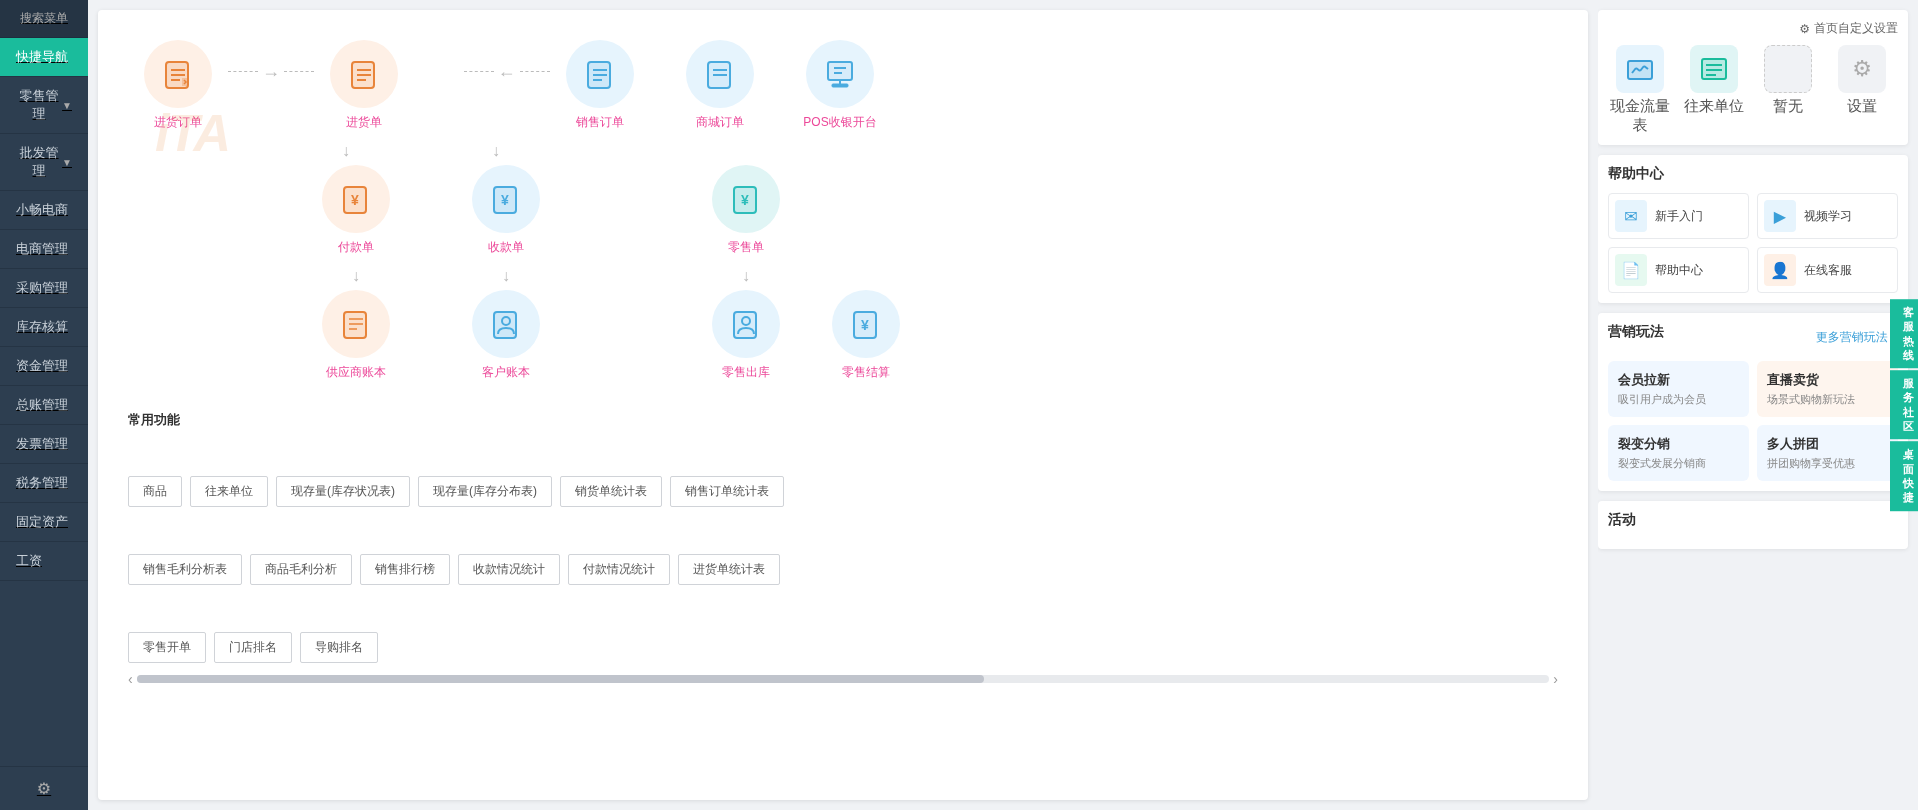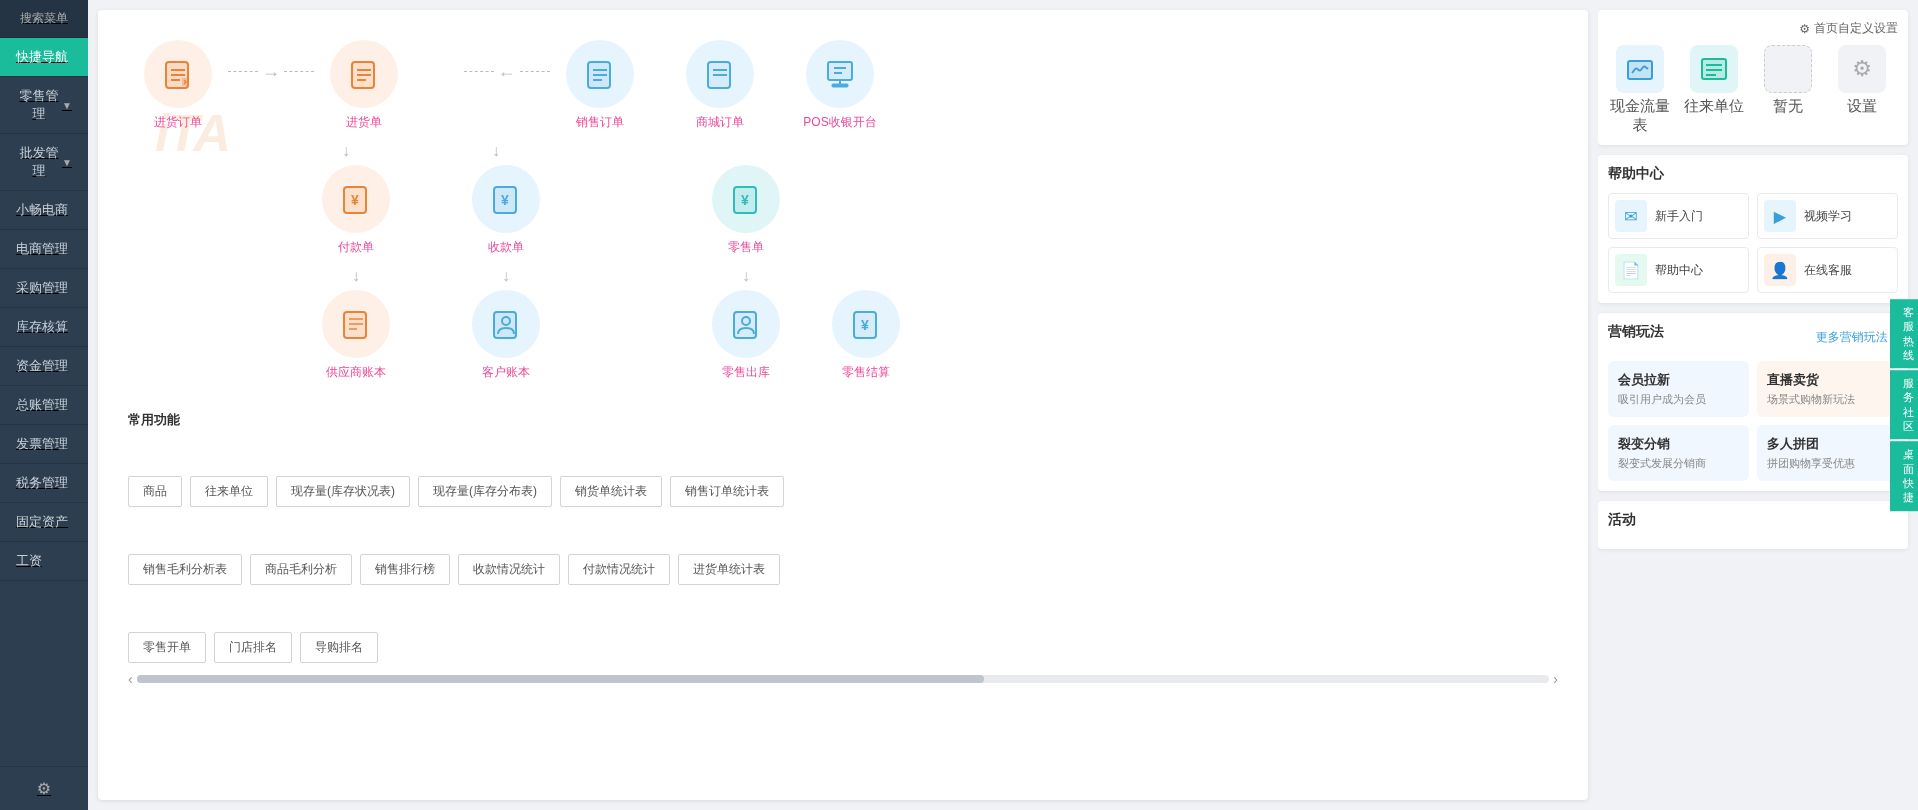--- a/index.html
+++ b/index.html
@@ -394,20 +394,21 @@
     }
     .float-btn {
       background: #1abc9c;
       color: #fff;
       padding: 6px 13px;
       font-size: 11px;
       text-align: center;
       cursor: pointer;
       width: 28px;
       line-height: 1.3;
+      font-weight: bold;
     }
 
     
     .logo-area {
       position: absolute;
       top: 68px;
       left: 112px;
       width: 160px;
       height: 130px;
       display: flex;

